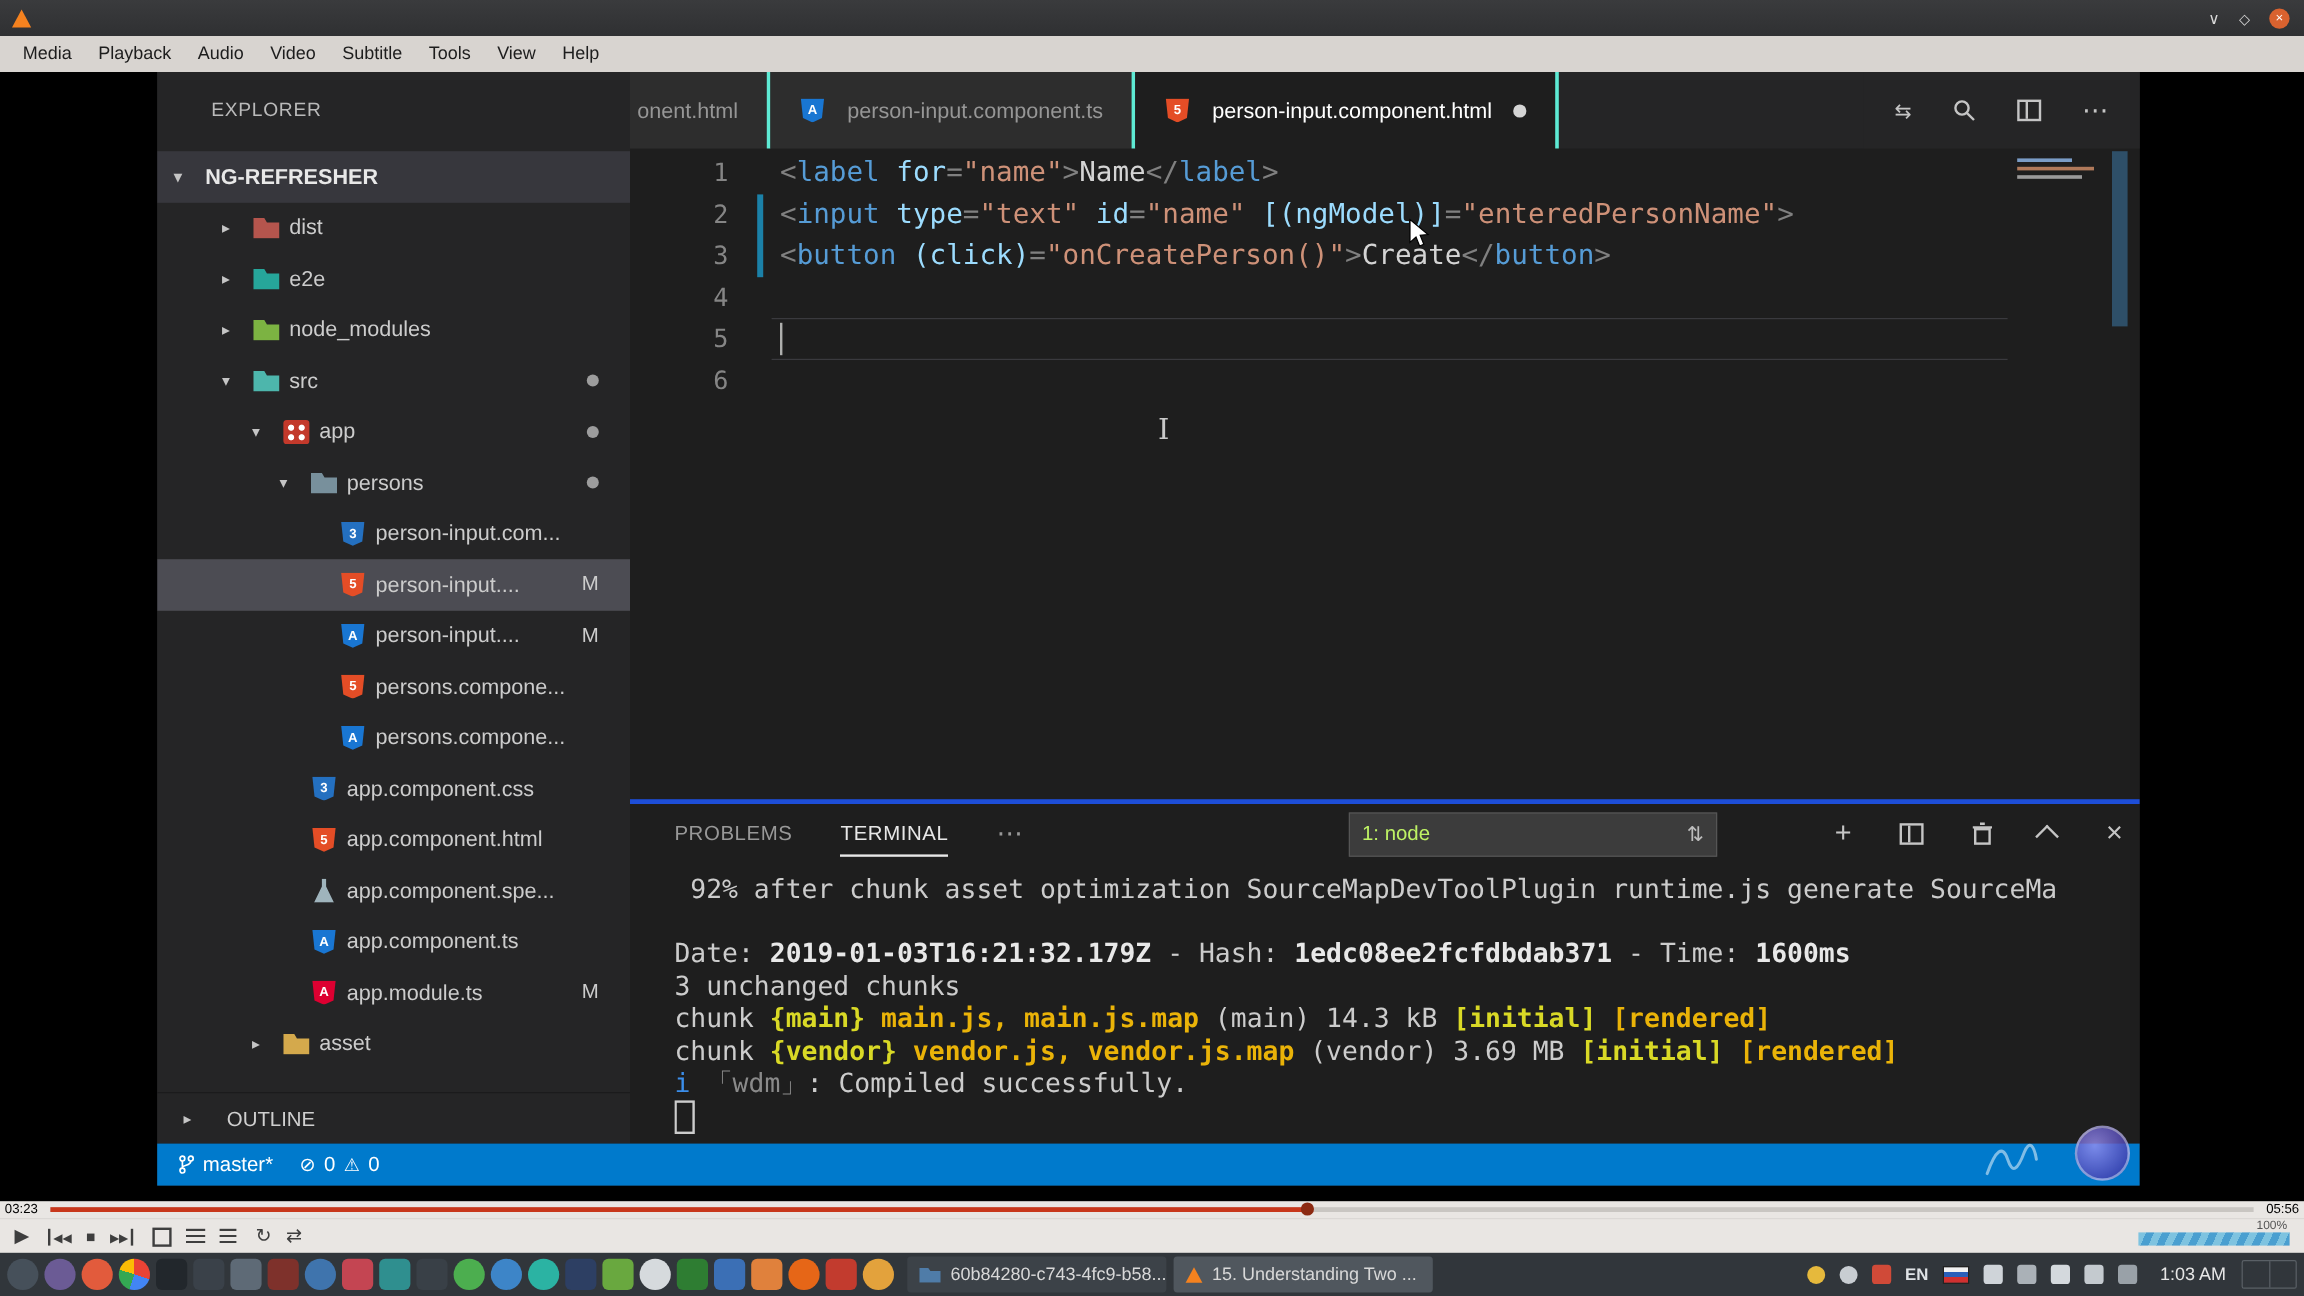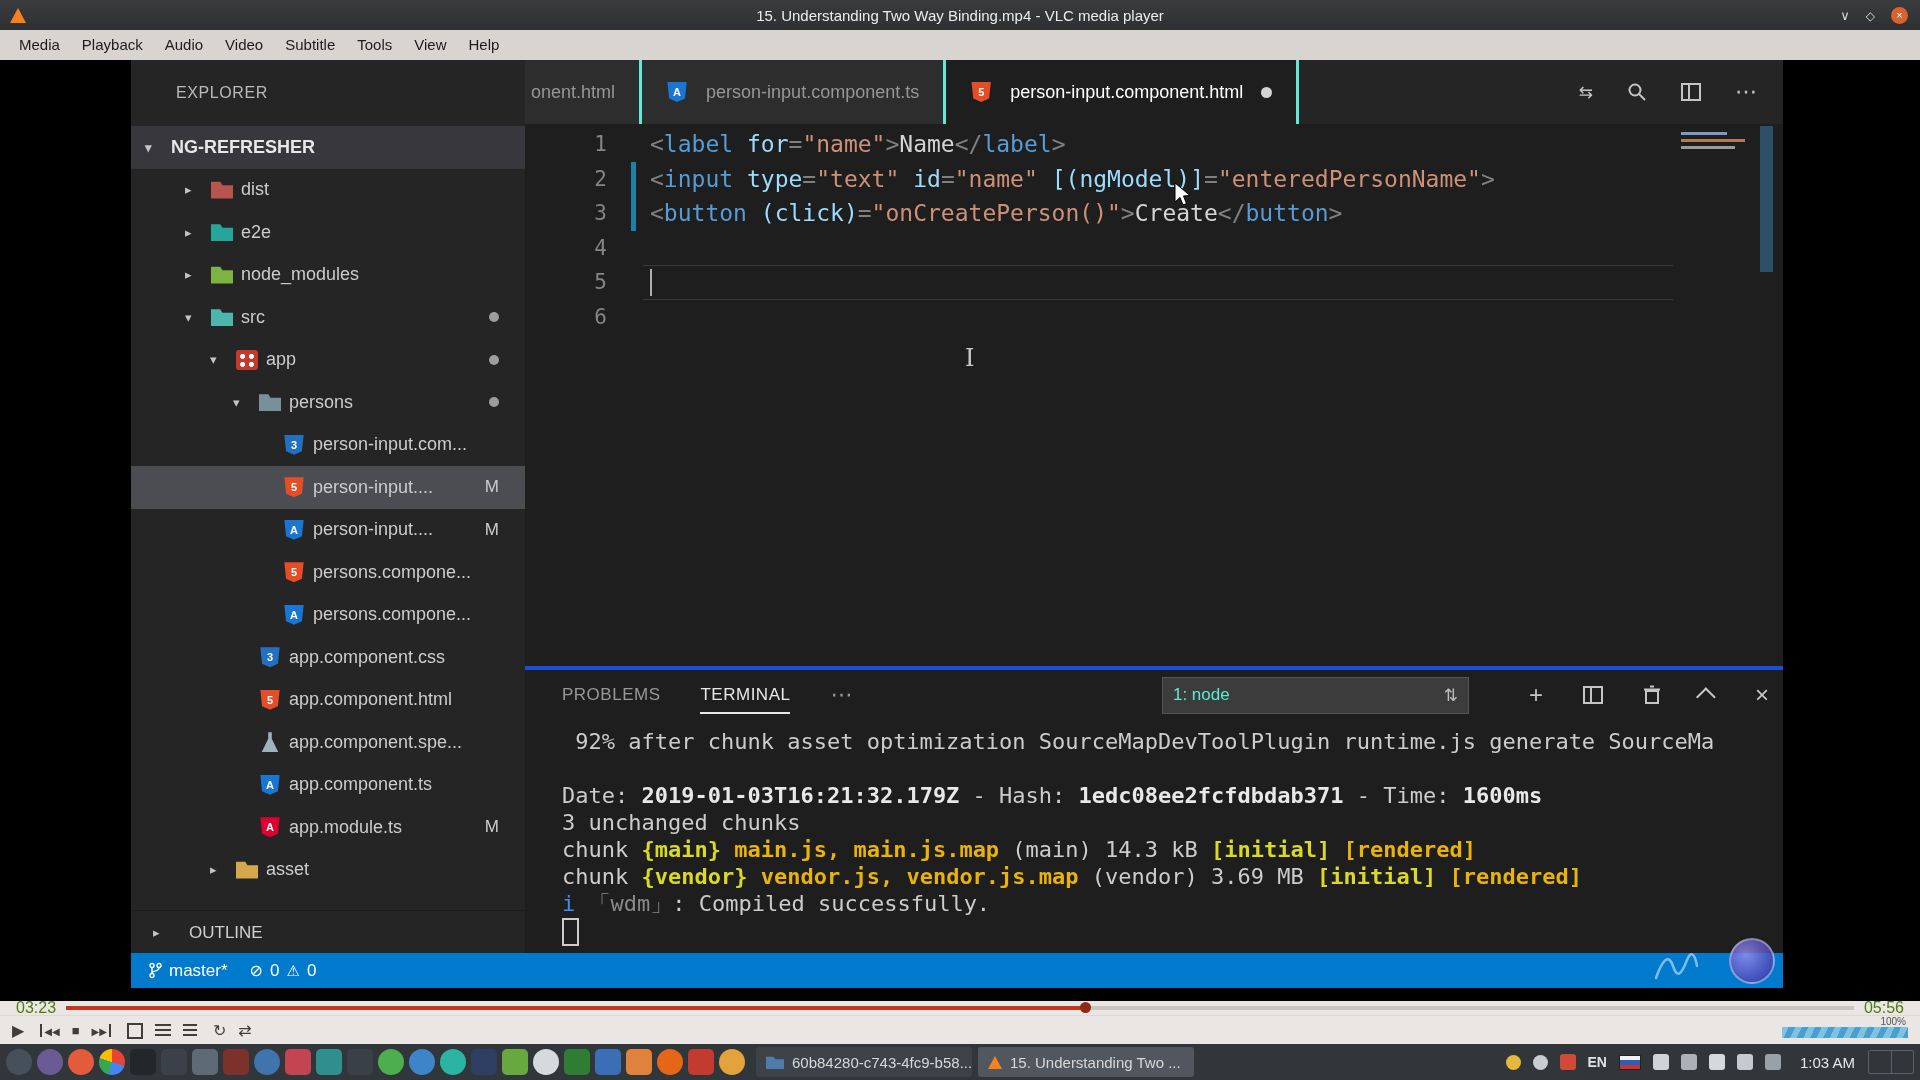--- a/index.html
+++ b/index.html
@@ -94,22 +94,22 @@
   .cursor-arrow{position:absolute;left:648px;top:58px;z-index:4;}
   .cursor-ibeam{position:absolute;left:440px;top:220px;z-index:4;color:#c8c8c8;
      font-family:"DejaVu Serif",serif;font-size:24px;}
 
   
   .panel{position:absolute;top:606px;left:0;right:0;height:287px;background:#1e1e1e;border-top:4px solid #1d4ed8;}
   .panel-header{height:50px;display:flex;align-items:center;padding:0 14px 0 37px;gap:40px;position:relative;}
   .ptab{font-size:17px;color:#989898;letter-spacing:.5px;height:100%;display:flex;align-items:center;position:relative;}
   .ptab.active{color:#e7e7e7;}
   .ptab.active::after{content:"";position:absolute;left:0;right:0;bottom:6px;height:2px;background:#e7e7e7;}
-  .term-select{margin-left:auto;margin-right:20px;width:285px;height:35px;background:#3c3c3c;border:1px solid #555;
-     display:flex;align-items:center;padding:0 10px;font-size:17px;color:#5eead4;justify-content:space-between;}
+  .term-select{margin-left:auto;margin-right:58px;width:285px;height:35px;background:#3c3c3c;border:1px solid #555;
+     display:flex;align-items:center;padding:0 10px;font-size:17px;color:#bef264;justify-content:space-between;}
   .g-updown::before{content:"⇅";color:#bdbdbd;}
   .panel-icons{display:flex;align-items:center;gap:40px;color:#c5c5c5;font-size:20px;}
   .g-plus::before{content:"+";font-size:24px;}
   .chev-up{width:12px;height:12px;border-left:2px solid #c5c5c5;border-top:2px solid #c5c5c5;transform:rotate(45deg) translateY(3px);}
   .g-close::before{content:"×";font-size:24px;}
   .term{position:absolute;top:50px;left:37px;right:10px;padding-top:8px;font-family:"DejaVu Sans Mono",monospace;
      font-size:22px;line-height:27px;white-space:pre;color:#cccccc;overflow:hidden;}
   .tw{color:#cccccc;} .twb{color:#e8e8e8;font-weight:bold;}
   .ty{color:#d9d926;font-weight:bold;} .tg{color:#eab308;font-weight:bold;}
   .tinfo{color:#3b8eea;} .tdim{color:#8a8a8a;}
@@ -123,21 +123,21 @@
   .g-err::before{content:"⊘";font-size:16px;} .g-warn::before{content:"⚠";font-size:15px;}
   .g-smile::before{content:"☺";font-size:19px;}
 
   
   .wm{position:absolute;right:2px;bottom:-4px;width:130px;height:56px;z-index:6;pointer-events:none;}
   .wm-circle{position:absolute;right:6px;bottom:8px;width:42px;height:42px;border-radius:50%;
      background:radial-gradient(circle at 35% 35%,#9a90f2,#4a3fb0 75%);opacity:.8;border:2px solid rgba(255,255,255,.5);}
 
   
   .vlc-seek{position:absolute;top:1001px;left:0;right:0;height:14px;background:#e9e6e3;display:flex;
-     align-items:center;padding:0 16px;gap:10px;font-size:16px;color:#4d7c0f;}
+     align-items:center;padding:0 4px;gap:10px;font-size:11px;color:#000000;}
   .seek-track{flex:1;height:4px;background:#c9c6c2;position:relative;}
   .seek-fill{position:absolute;left:0;top:0;bottom:0;background:#c8371b;}
   .seek-handle{position:absolute;top:-4px;width:11px;height:11px;border-radius:50%;background:#8c2a12;}
   .vlc-controls{position:absolute;top:1015px;left:0;right:0;height:29px;background:#e9e6e3;border-top:1px solid #dbd8d5;
      display:flex;align-items:center;padding:0 8px;color:#3e3e3e;}
   .vg{display:flex;align-items:center;gap:12px;margin-left:16px;}
   .vbtn{font-size:13px;line-height:1;}
   .g-play::before{content:"▶";font-size:16px;}
   .g-prev::before{content:"◀◀";font-size:10px;} .g-prev{border-left:2px solid #3e3e3e;padding-left:2px;}
   .g-next::before{content:"▶▶";font-size:10px;} .g-next{border-right:2px solid #3e3e3e;padding-right:2px;}
@@ -170,21 +170,20 @@
   .ws-widget{width:44px;height:22px;border:1px solid #5a6066;border-radius:2px;position:relative;}
   .ws-widget::after{content:"";position:absolute;left:50%;top:0;bottom:0;width:1px;background:#5a6066;}
 </style>
 </head>
 <body>
 
 <div class="screen">
 
   <header class="vlc-titlebar">
     <span class="vlc-cone"></span>
-    <span class="vlc-title">15. Understanding Two Way Binding.mp4 - VLC media player</span>
     <span class="win-controls">
       <span class="g-min"></span>
       <span class="g-max"></span>
       <span class="btn-close g-x"></span>
     </span>
   </header>
 
   <nav class="vlc-menubar" id="vlc-menu">
       <span class="menu-item">Media</span>
       <span class="menu-item">Playback</span>

